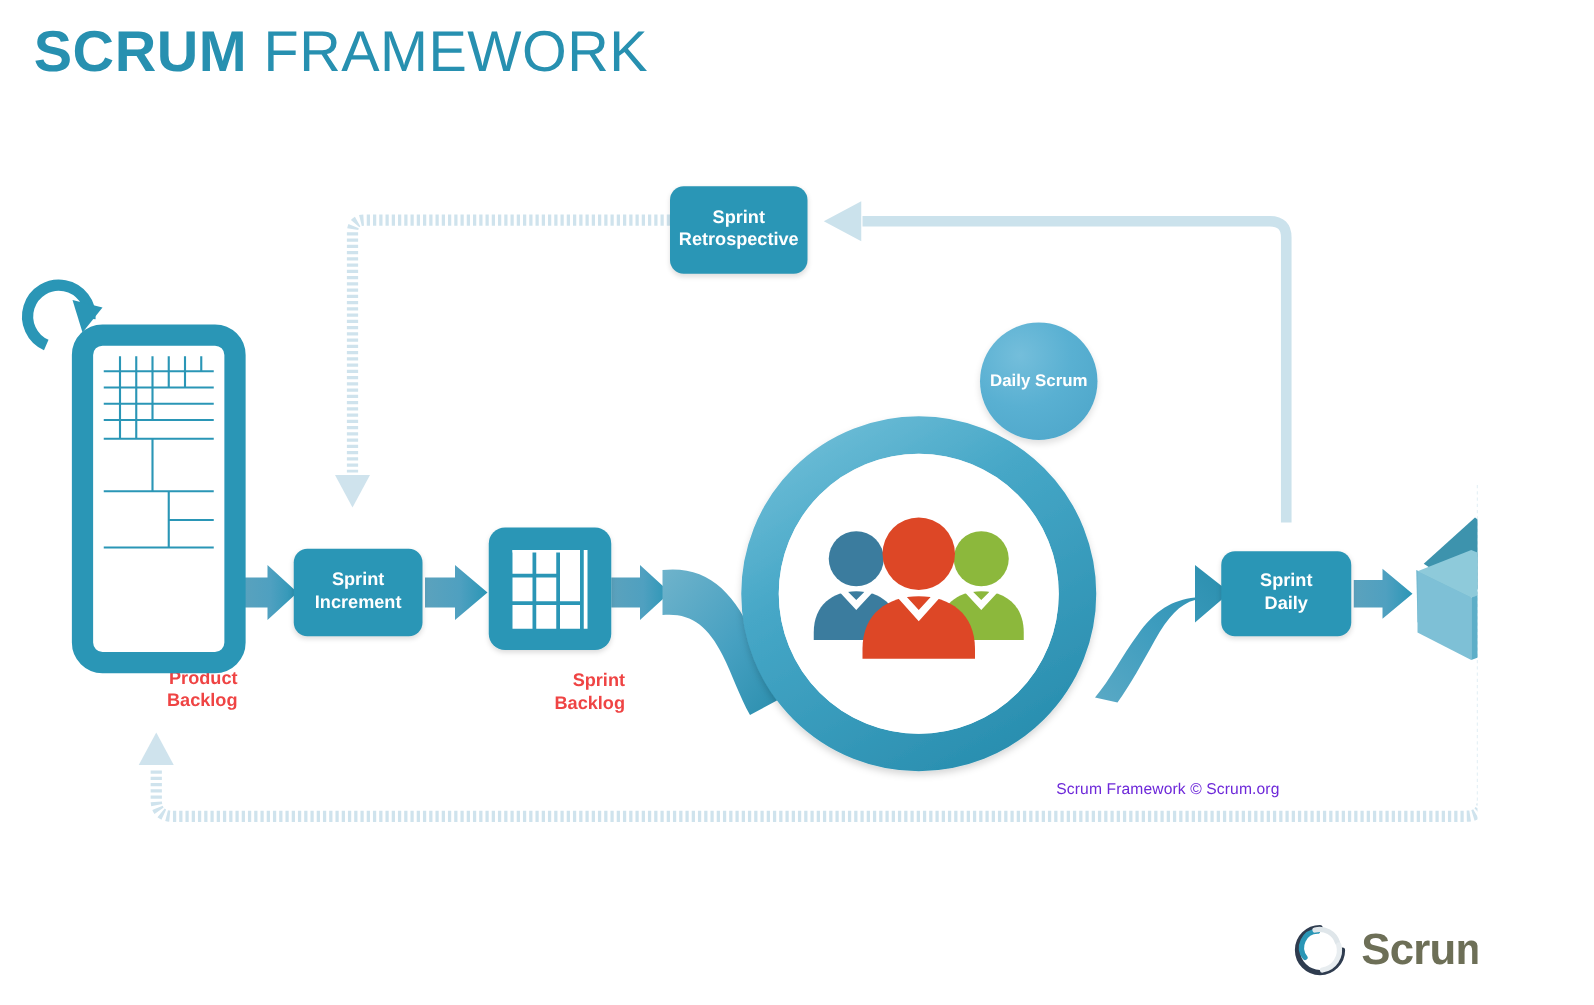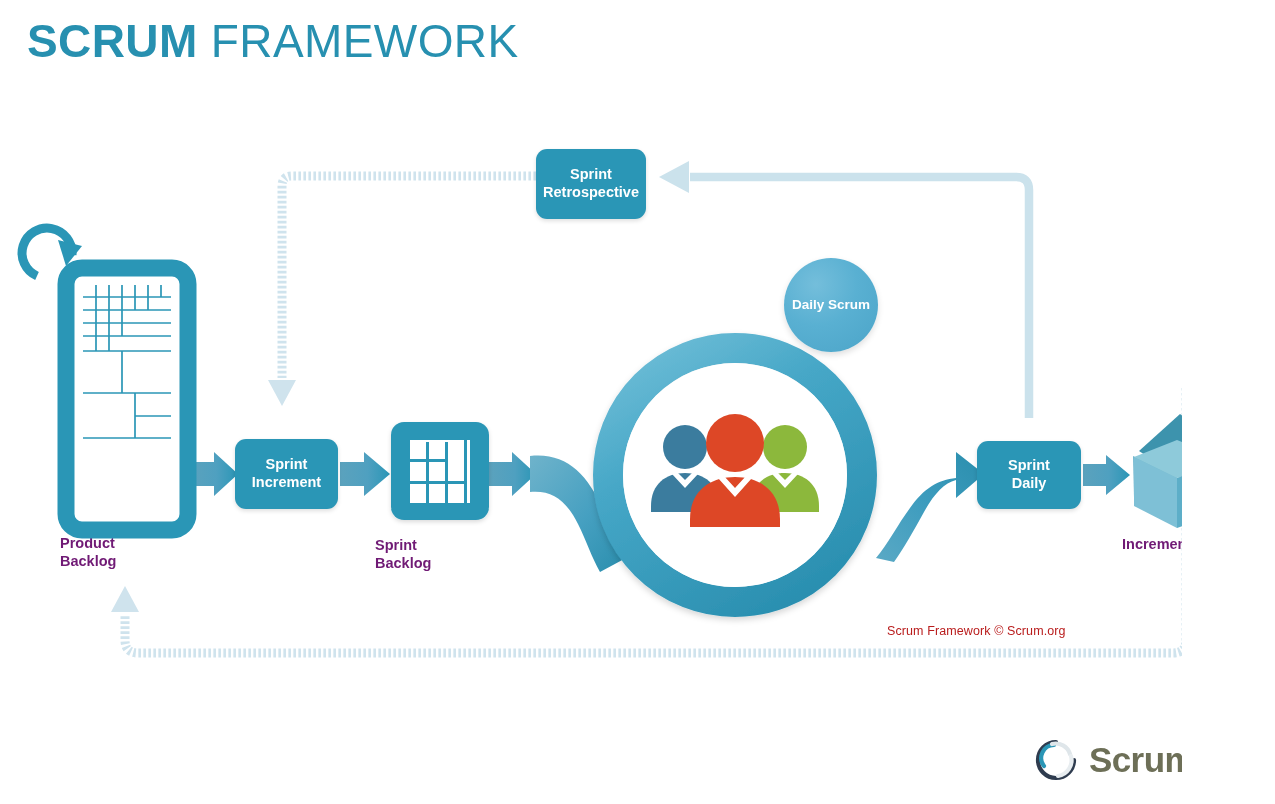--- a/index.html
+++ b/index.html
@@ -56,25 +56,25 @@
   }
   .pbox span { display: block; }
 
   #box-retro    { left: 536px; top: 149px; width: 110px; height: 70px; }
   #box-planning { left: 235px; top: 439px; width: 103px; height: 70px; }
   #box-review   { left: 977px; top: 441px; width: 104px; height: 68px; }
 
   
   .caption {
     position: absolute;
-    color: #701a75;
+    color: #ef4444;
     font-weight: 700;
     font-size: 14.5px;
     line-height: 1.25;
-    text-align: left;
+    text-align: right;
     white-space: nowrap;
   }
   #cap-product   { left: 60px;  top: 534px; width: 130px; }
   #cap-sprintbl  { left: 375px; top: 536px; width: 125px; }
   #cap-increment { left: 1122px; top: 535px; width: 130px; }
 
   
   #daily-scrum {
     position: absolute;
     left: 784px;
@@ -91,24 +91,24 @@
     display: flex;
     align-items: center;
     justify-content: center;
     box-shadow: 0 3px 6px rgba(0,0,0,0.13);
     z-index: 6;
   }
 
   
   .copyright {
     position: absolute;
-    left: 887px;
+    left: 845px;
     top: 624px;
     font-size: 12.5px;
-    color: #b91c1c;
+    color: #6d28d9;
     white-space: nowrap;
     letter-spacing: 0.1px;
   }
 
   
   #logo {
     position: absolute;
     left: 1030px;
     top: 733px;
     height: 54px;

